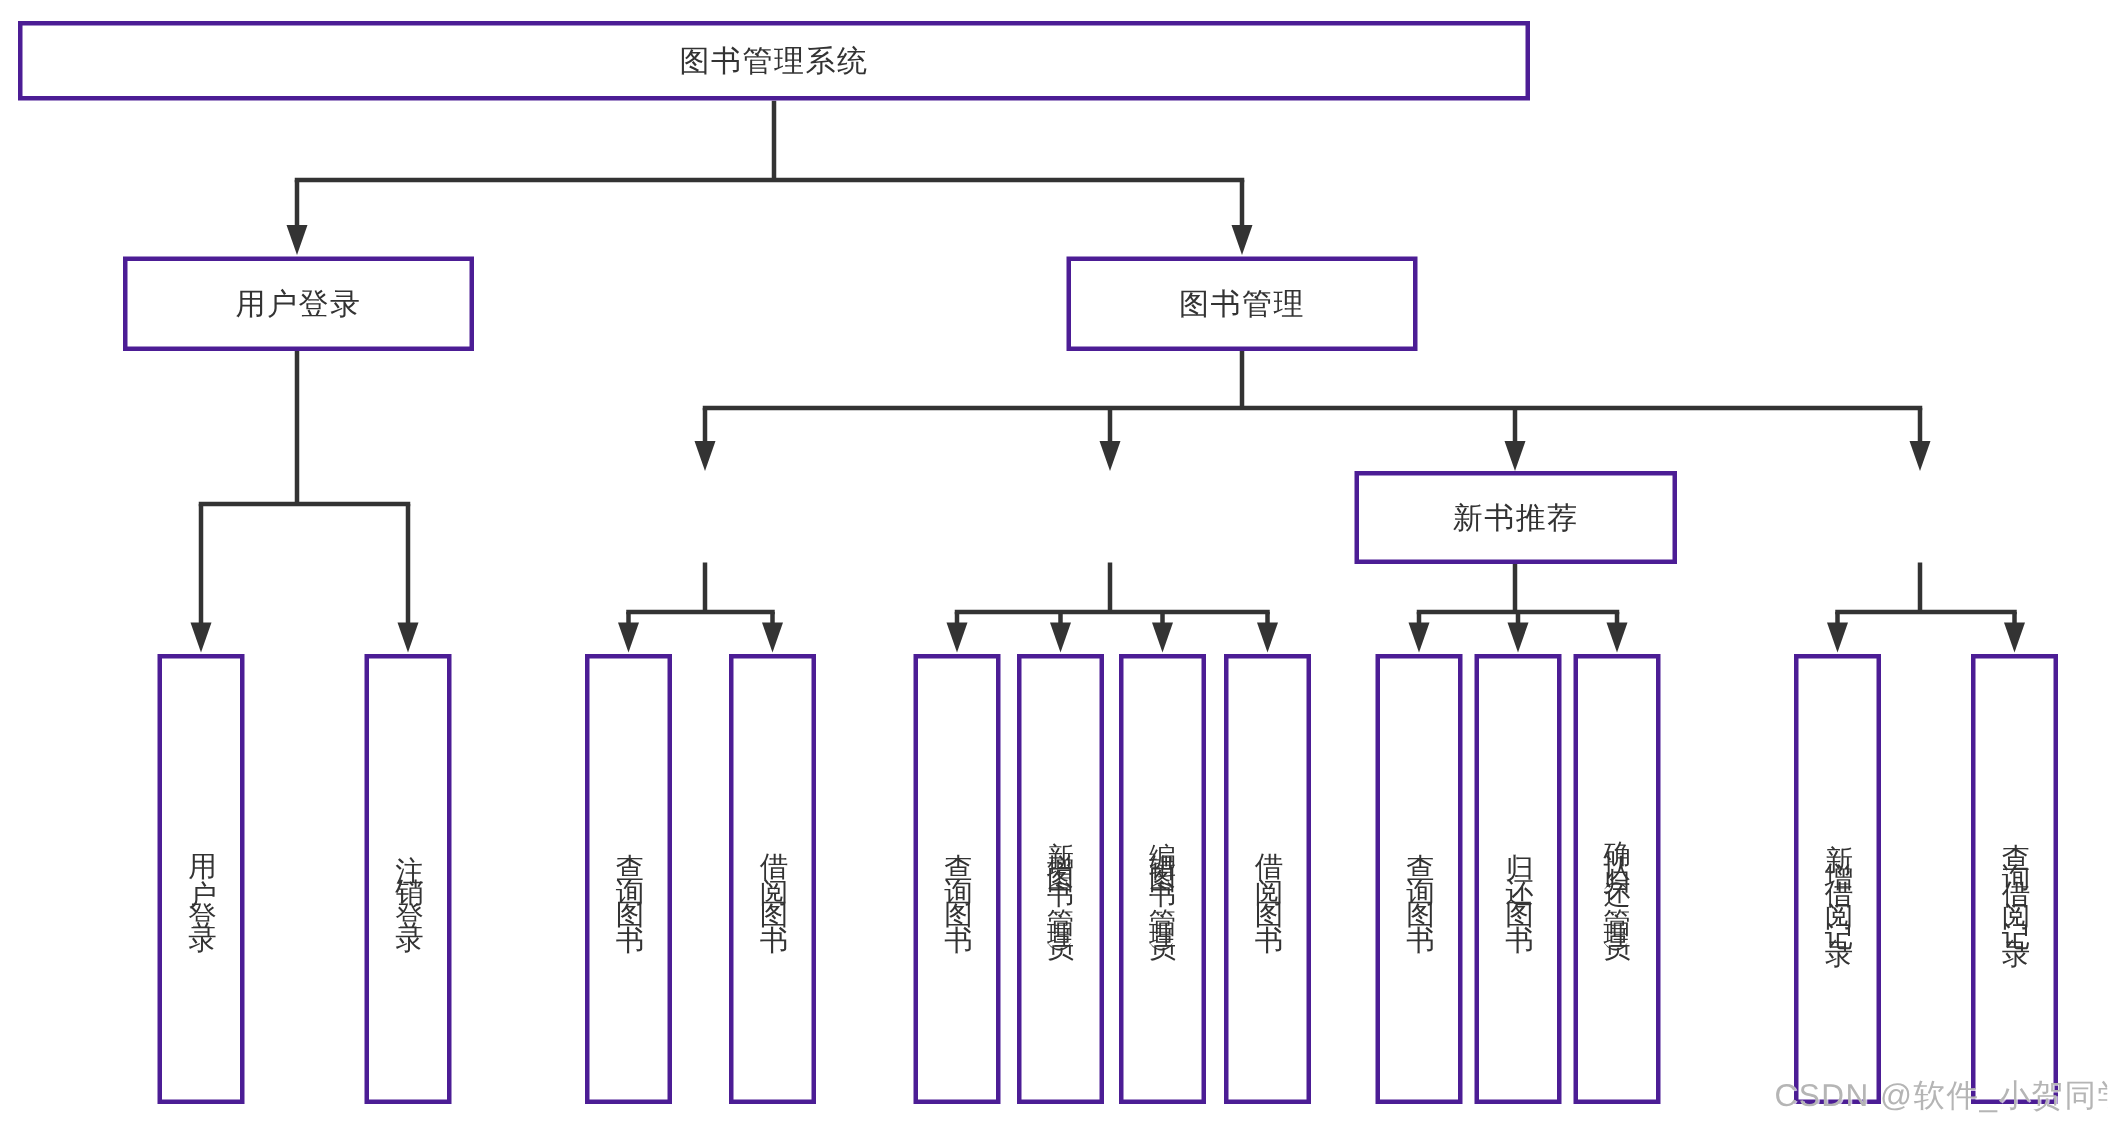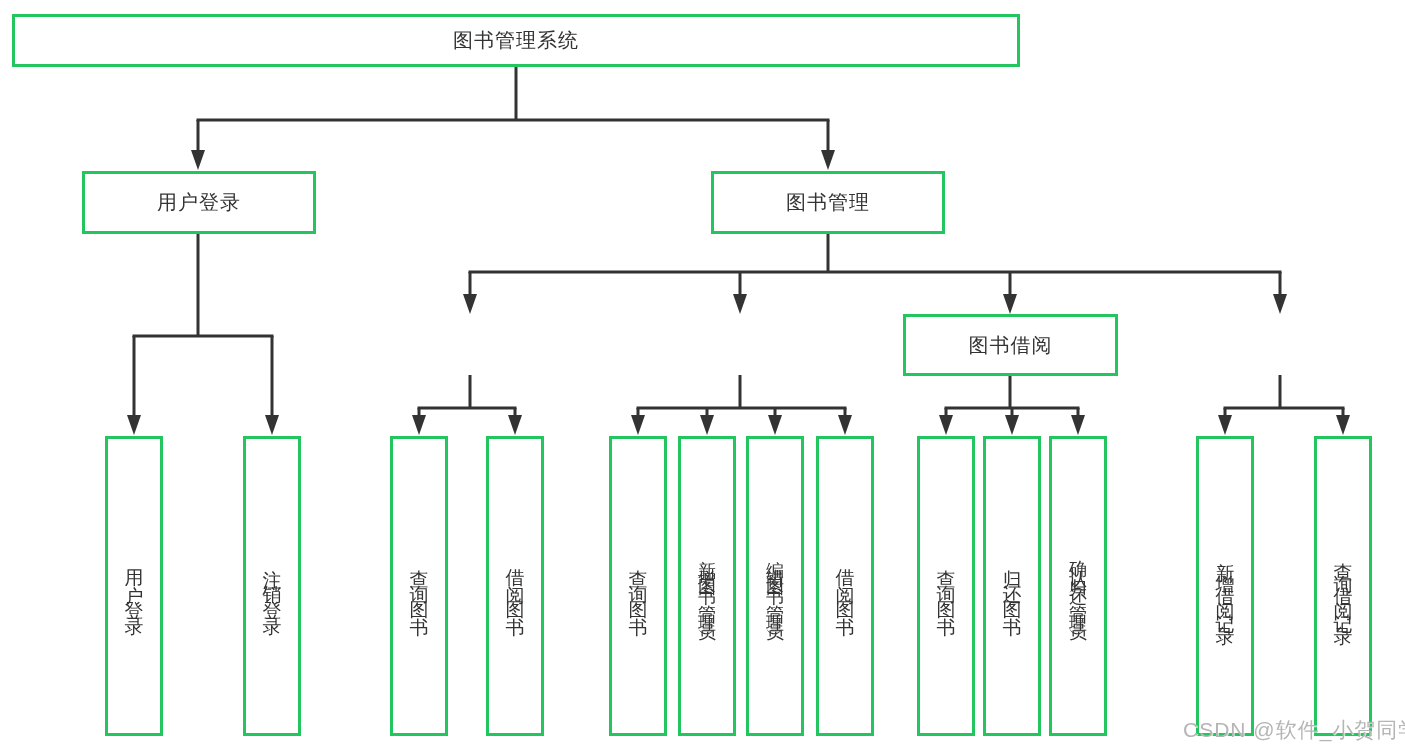--- a/index.html
+++ b/index.html
@@ -9,21 +9,21 @@
     background:#ffffff;
     font-family:"Liberation Sans", sans-serif;
     overflow:hidden;
   }
   #wires{position:absolute;left:0;top:0;width:1405px;height:747px;}
   #wires .lines path{stroke:#333333;stroke-width:3;fill:none;}
   #wires .heads path{fill:#333333;stroke:none;}
   .node{
     position:absolute;
     box-sizing:border-box;
-    border:3px solid #22c55e;
+    border:3px solid #4c1d95;
     background:#ffffff;
     display:flex;
     align-items:center;
     justify-content:center;
     color:#333333;
     text-align:center;
   }
   .h-node{font-size:20px;letter-spacing:1px;}
   .v-node{
     writing-mode:vertical-lr;
@@ -115,21 +115,21 @@
       <path d="M1218 415 h14 l-7 20 z"></path>
       <path d="M1336 415 h14 l-7 20 z"></path>
     </g>
   </svg>
 
   <div class="node h-node" style="left:12px;top:14px;width:1008px;height:53px;">图书管理系统</div>
 
   <div class="node h-node" style="left:82px;top:171px;width:234px;height:63px;">用户登录</div>
   <div class="node h-node" style="left:711px;top:171px;width:234px;height:63px;">图书管理</div>
 
-  <div class="node h-node" style="left:903px;top:314px;width:215px;height:62px;">图书借阅</div>
+  <div class="node h-node" style="left:903px;top:314px;width:215px;height:62px;">新书推荐</div>
 
   <div class="node v-node" style="left:105px;">用户登录</div>
   <div class="node v-node" style="left:243px;">注销登录</div>
 
   <div class="node v-node" style="left:390px;">查询图书</div>
   <div class="node v-node" style="left:486px;">借阅图书</div>
 
   <div class="node v-node" style="left:609px;">查询图书</div>
   <div class="node v-node len9" style="left:678px;">新增图书（管理员）</div>
   <div class="node v-node len9" style="left:746px;">编辑图书（管理员）</div>

